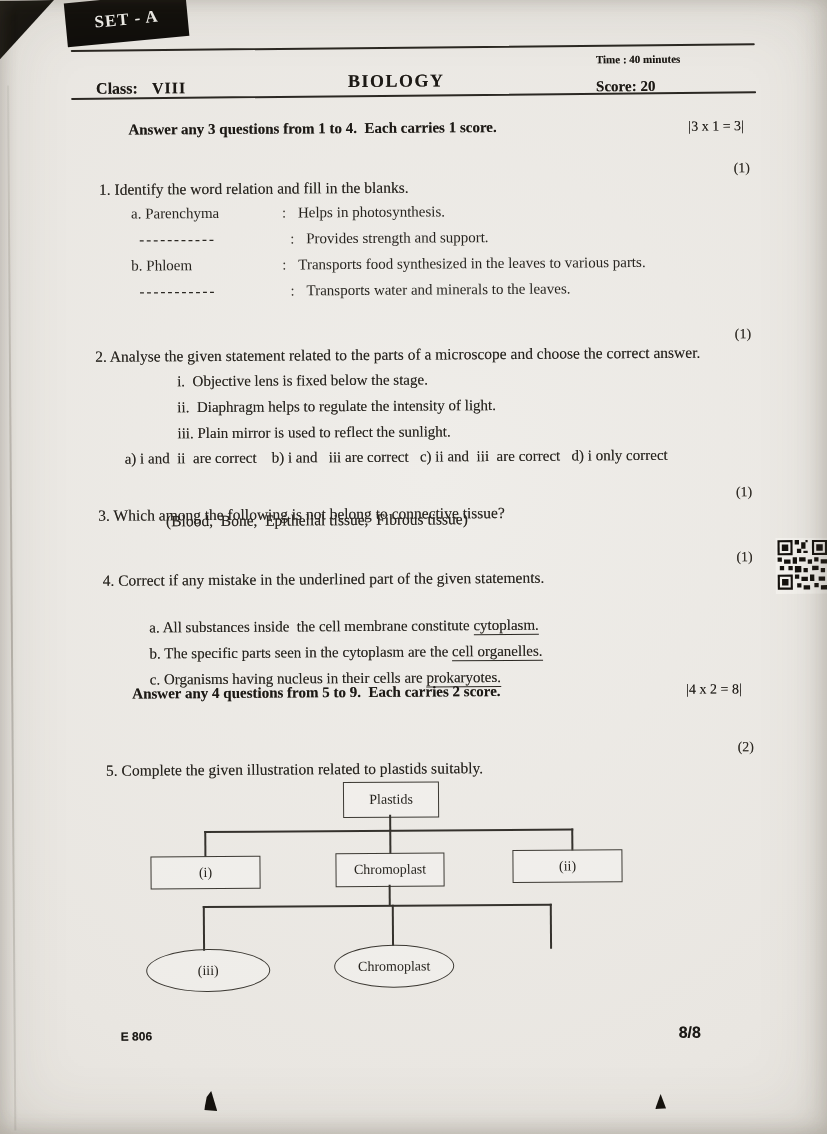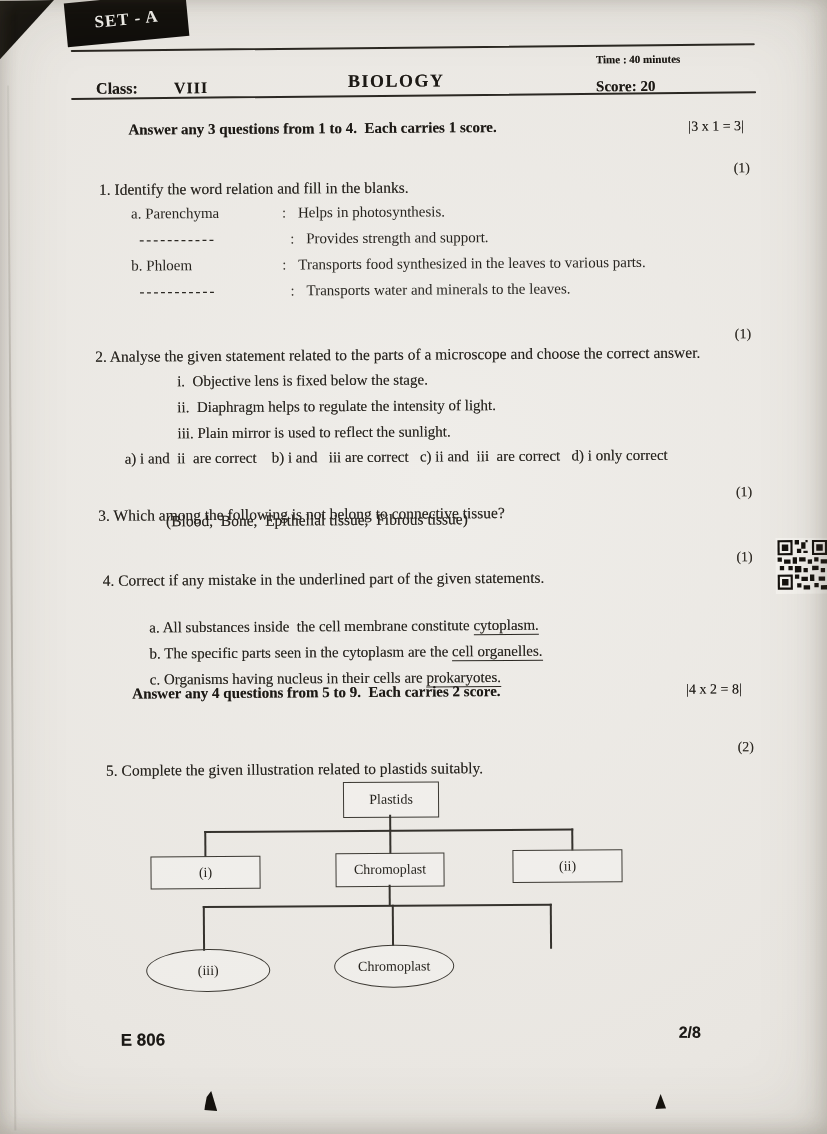--- a/index.html
+++ b/index.html
@@ -45,21 +45,21 @@
 
     <div class="corner"></div>
     <div class="crease"></div>
 
     <div class="seta">
       <span>SET - A</span>
     </div>
 
     <div class="rule" style="left:71px;top:49px;width:684px;"></div>
     <div class="t b" style="left:72px;top:59px;font-size:16px;">
-      <span>Class:</span><span style="margin-left:36px;letter-spacing:1px;">VIII</span>
+      <span>Class:</span><span style="margin-left:14px;letter-spacing:1px;">VIII</span>
     </div>
     <div class="t b" style="left:348px;top:72px;font-size:18px;letter-spacing:1.5px;">BIOLOGY</div>
     <div class="t b" style="left:596px;top:57px;font-size:11px;">Time : 40 minutes</div>
     <div class="t b" style="left:596px;top:81px;font-size:15px;">Score: 20</div>
     <div class="rule" style="left:71px;top:97px;width:685px;"></div>
 
     <div class="t b" style="left:128px;top:121px;">Answer any 3 questions from 1 to 4.  Each carries 1 score.</div>
     <div class="t marks" style="left:688px;top:122px;">|3 x 1 = 3|</div>
 
     <div class="t" style="left:75px;top:161px;font-size:15.5px;">
@@ -192,20 +192,20 @@
     <div class="dline" style="left:386px;top:907px;width:2px;height:41px;"></div>
     <div class="dline" style="left:544px;top:907px;width:2px;height:45px;"></div>
 
     <div class="dbox dell" style="left:140px;top:950px;width:122px;height:41px;">
         <span>(iii)</span>
       </div>
     <div class="dbox dell" style="left:328px;top:947px;width:118px;height:41px;">
         <span>Chromoplast</span>
       </div>
 
-    <div class="t foot" style="left:114px;top:1030px;font-size:17px;">E 806</div>
-    <div class="t foot" style="left:672px;top:1027px;font-size:16px;">2/8</div>
+    <div class="t foot" style="left:114px;top:1030px;font-size:12px;">E 806</div>
+    <div class="t foot" style="left:672px;top:1027px;font-size:16px;">8/8</div>
 
     <div class="blob" style="left:197px;top:1092px;width:13px;height:20px;clip-path:polygon(55% 0,100% 100%,0 95%,20% 30%);"></div>
     <div class="blob" style="left:648px;top:1098px;width:11px;height:15px;clip-path:polygon(50% 0,100% 100%,0 100%);"></div>
 
   </div>
 </div>
 
 </body></html>

